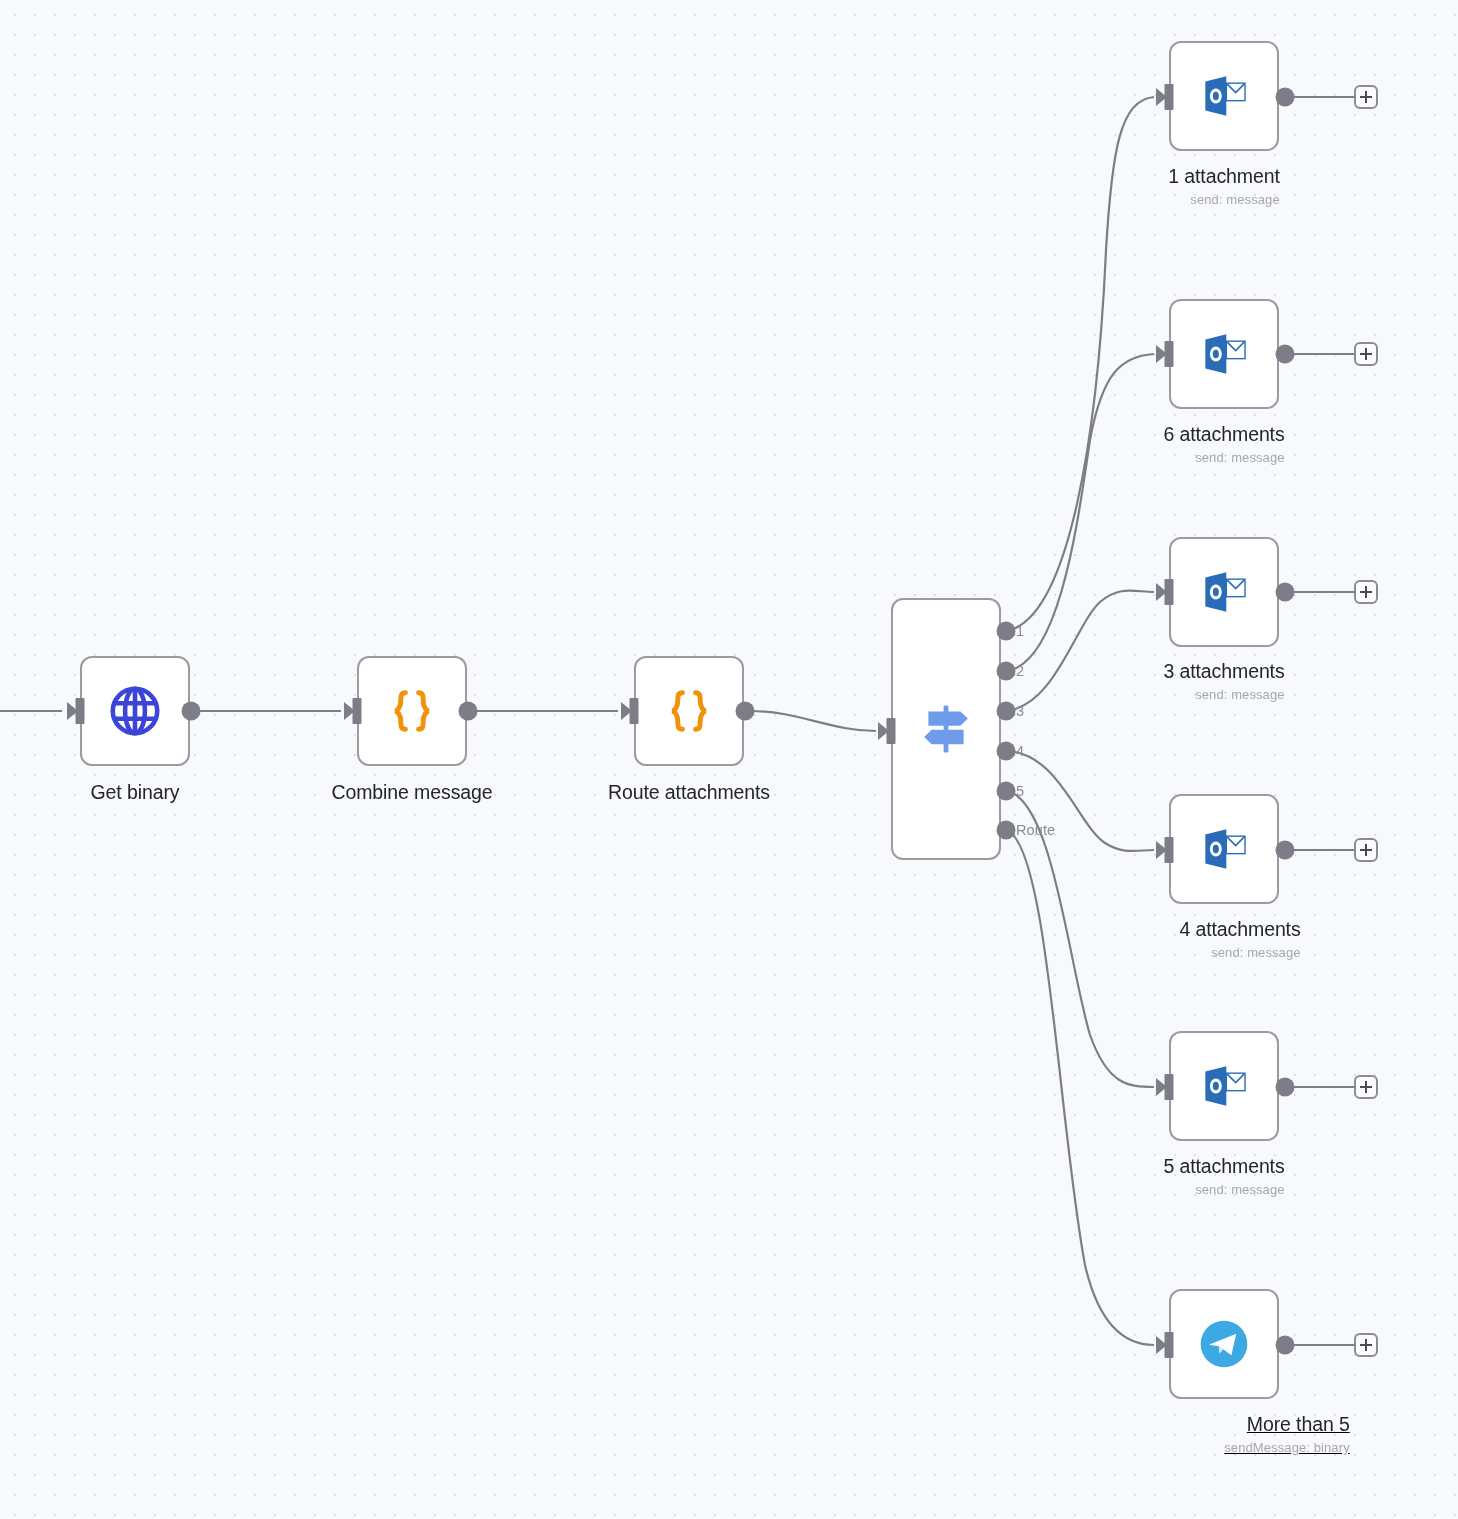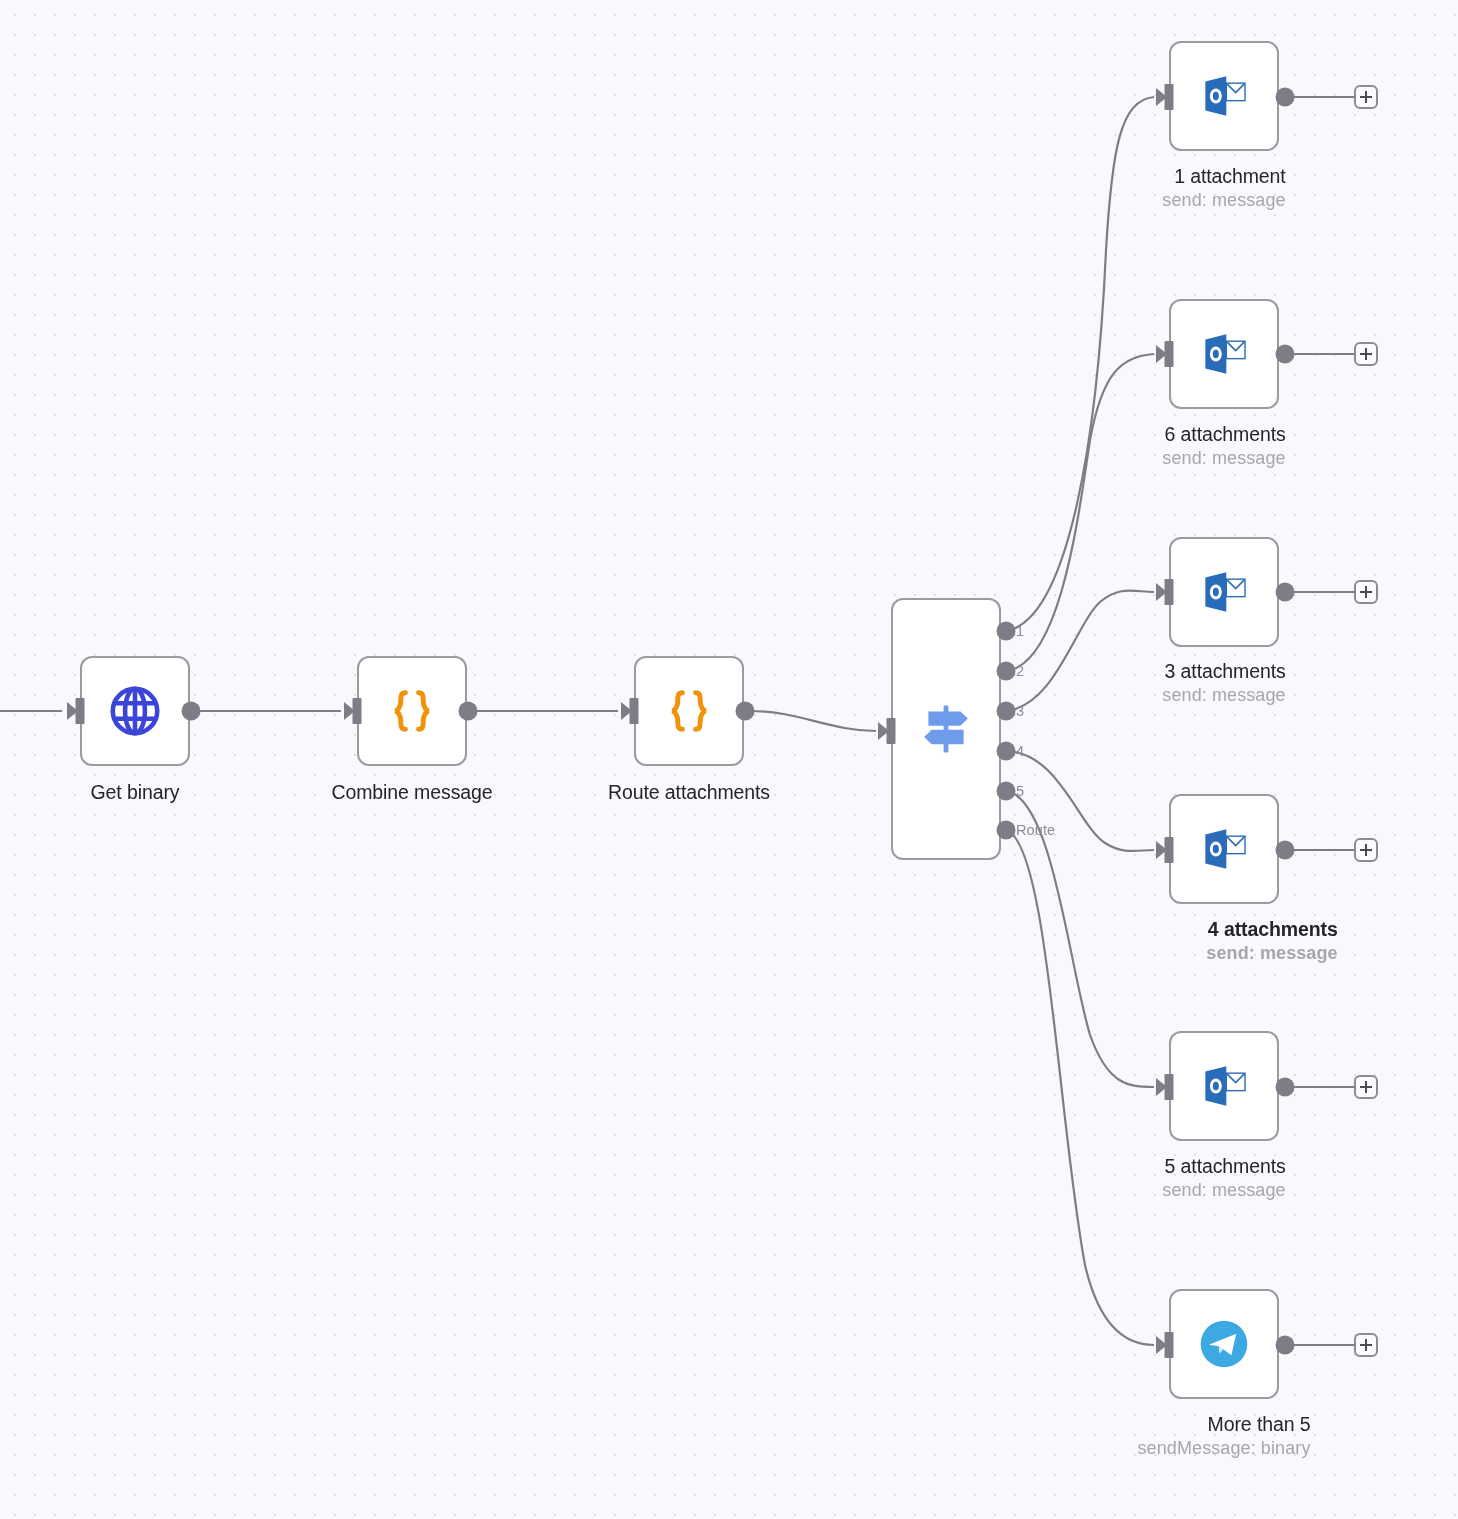--- a/index.html
+++ b/index.html
@@ -102,21 +102,21 @@
     white-space: nowrap;
     transform: translateX(-50%);
   }
   .node-title {
     font-size: 19.5px;
     color: #24252b;
     line-height: 26px;
     letter-spacing: -0.1px;
   }
   .node-sub {
-    font-size: 18px;
+    font-size: 13px;
     color: #a6a7ae;
     line-height: 22px;
     letter-spacing: 0.1px;
   }
 
   
   .plus-btn {
     position: absolute;
     width: 24px;
     height: 24px;
@@ -323,21 +323,21 @@
         <path d="M26.6 13.6 L34 21 L41.4 13.6" fill="none" stroke="#2b6cb8" stroke-width="1.4"></path>
         <ellipse cx="17" cy="24" rx="5.1" ry="6.4" fill="#ffffff"></ellipse>
         <ellipse cx="17" cy="24" rx="2.6" ry="3.7" fill="#2b6cb8"></ellipse>
       </svg>
     </span>
   </div>
   <div class="port-in-arrow" style="left:1167px; top:850px;"></div>
   <div class="port-in" style="left:1169px; top:850px;"></div>
   <div class="port-out" style="left:1285px; top:850px;"></div>
   <div class="plus-btn" style="left:1366px; top:850px;"></div>
-  <div class="node-label" style="left:1272px; top:916px;font-weight:bold;">
+  <div class="node-label" style="left:1240px; top:916px;">
     <div class="node-title">4 attachments</div>
     <div class="node-sub">send: message</div>
   </div>
 
   <div class="node" style="left:1169px; top:1031px;">
     <span class="node-icon">
       <svg width="56" height="56" viewBox="0 0 48 48">
         <path d="M8 11.5 L26 7 V41 L8 36.5 Z" fill="#2b6cb8"></path>
         <rect x="26" y="13" width="16" height="15" fill="#ffffff" stroke="#2b6cb8" stroke-width="1.2"></rect>
         <path d="M26.6 13.6 L34 21 L41.4 13.6" fill="none" stroke="#2b6cb8" stroke-width="1.4"></path>
@@ -361,18 +361,18 @@
         <circle cx="24" cy="24" r="20" fill="#3ca9e3"></circle>
         <path d="M11 24.6 L34.5 15.2 L30.3 33.6 L23.4 28.6 L19.9 31.9 L19.6 25.9 Z" fill="#ffffff"></path>
         <path d="M19.9 31.9 L19.6 25.9 L31.6 18.3 L19.6 25.9 L23.4 28.6 Z" fill="#d4e8f5"></path>
       </svg>
     </span>
   </div>
   <div class="port-in-arrow" style="left:1167px; top:1345px;"></div>
   <div class="port-in" style="left:1169px; top:1345px;"></div>
   <div class="port-out" style="left:1285px; top:1345px;"></div>
   <div class="plus-btn" style="left:1366px; top:1345px;"></div>
-  <div class="node-label" style="left:1224px; top:1411px;">
+  <div class="node-label" style="left:1287px; top:1411px;text-decoration:underline;">
     <div class="node-title">More than 5</div>
     <div class="node-sub">sendMessage: binary</div>
   </div>
 
 </div>
 
 </body></html>

